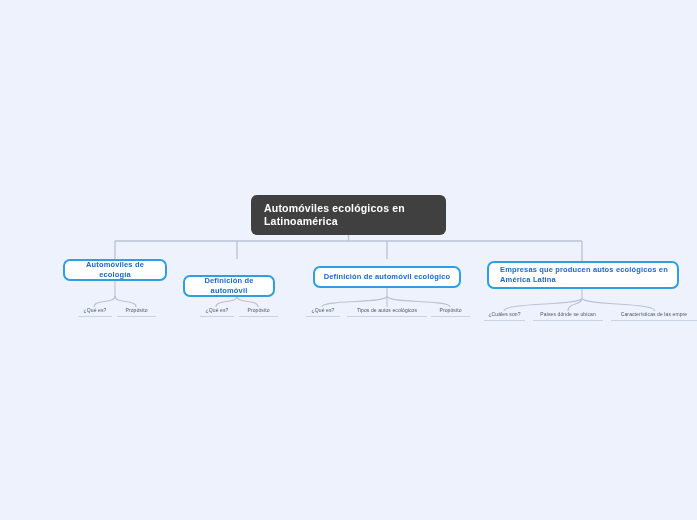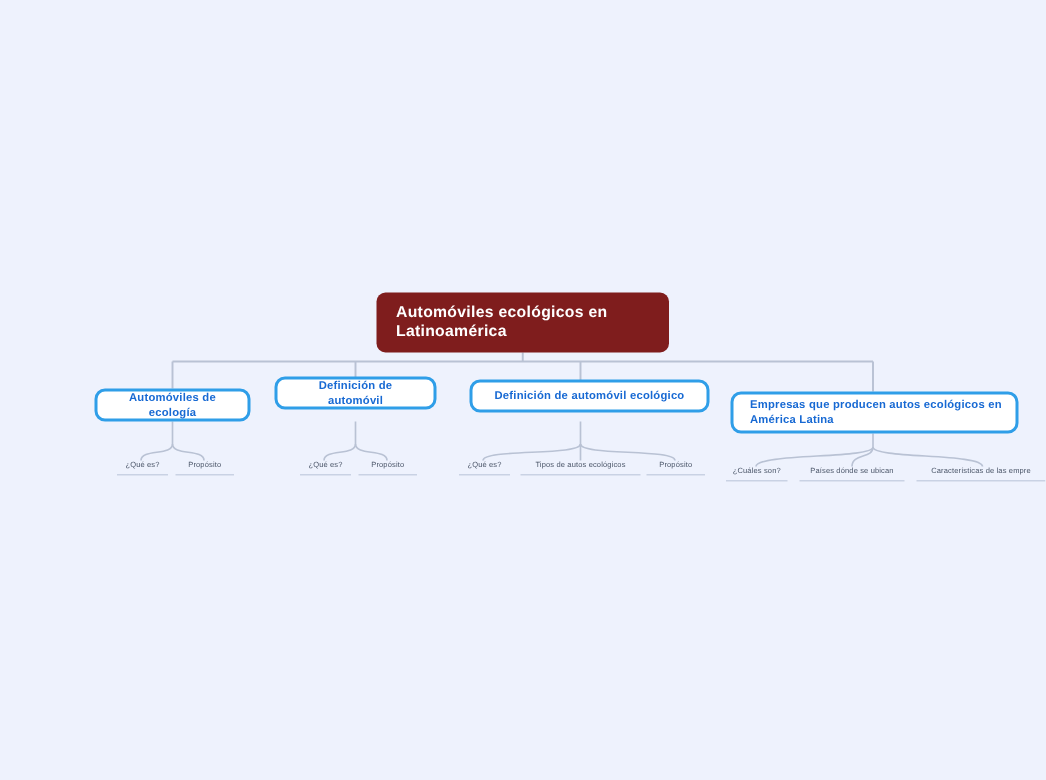--- a/index.html
+++ b/index.html
@@ -26,21 +26,21 @@
     height: 520px;
   }
 
   
   .root-node {
     position: absolute;
     left: 251px;
     top: 195px;
     width: 195px;
     height: 40px;
-    background: #7f1d1d;
+    background: #404040;
     border-radius: 6px;
     box-sizing: border-box;
     padding: 7px 11px 0 13px;
     color: #ffffff;
     font-size: 10.5px;
     font-weight: bold;
     line-height: 13px;
     letter-spacing: 0.2px;
   }
 
@@ -63,22 +63,22 @@
     justify-content: center;
     text-align: center;
     padding: 0 8px;
   }
   .branch-node.two-line {
     padding: 0 0 0 11px;
     text-align: left;
   }
 
   #branch-0 { left: 63px;  top: 259px; width: 104px; height: 22px; }
-  #branch-1 { left: 183px; top: 251px; width: 108px; height: 22px; }
-  #branch-2 { left: 313px; top: 253px; width: 160px; height: 22px; }
+  #branch-1 { left: 183px; top: 275px; width: 92px; height: 22px; }
+  #branch-2 { left: 313px; top: 266px; width: 148px; height: 22px; }
   #branch-3 { left: 487px; top: 261px; width: 192px; height: 28px; }
 
   
   .leaf {
     position: absolute;
     font-size: 5px;
     color: #4a5568;
     letter-spacing: 0.1px;
     white-space: nowrap;
     text-align: center;

